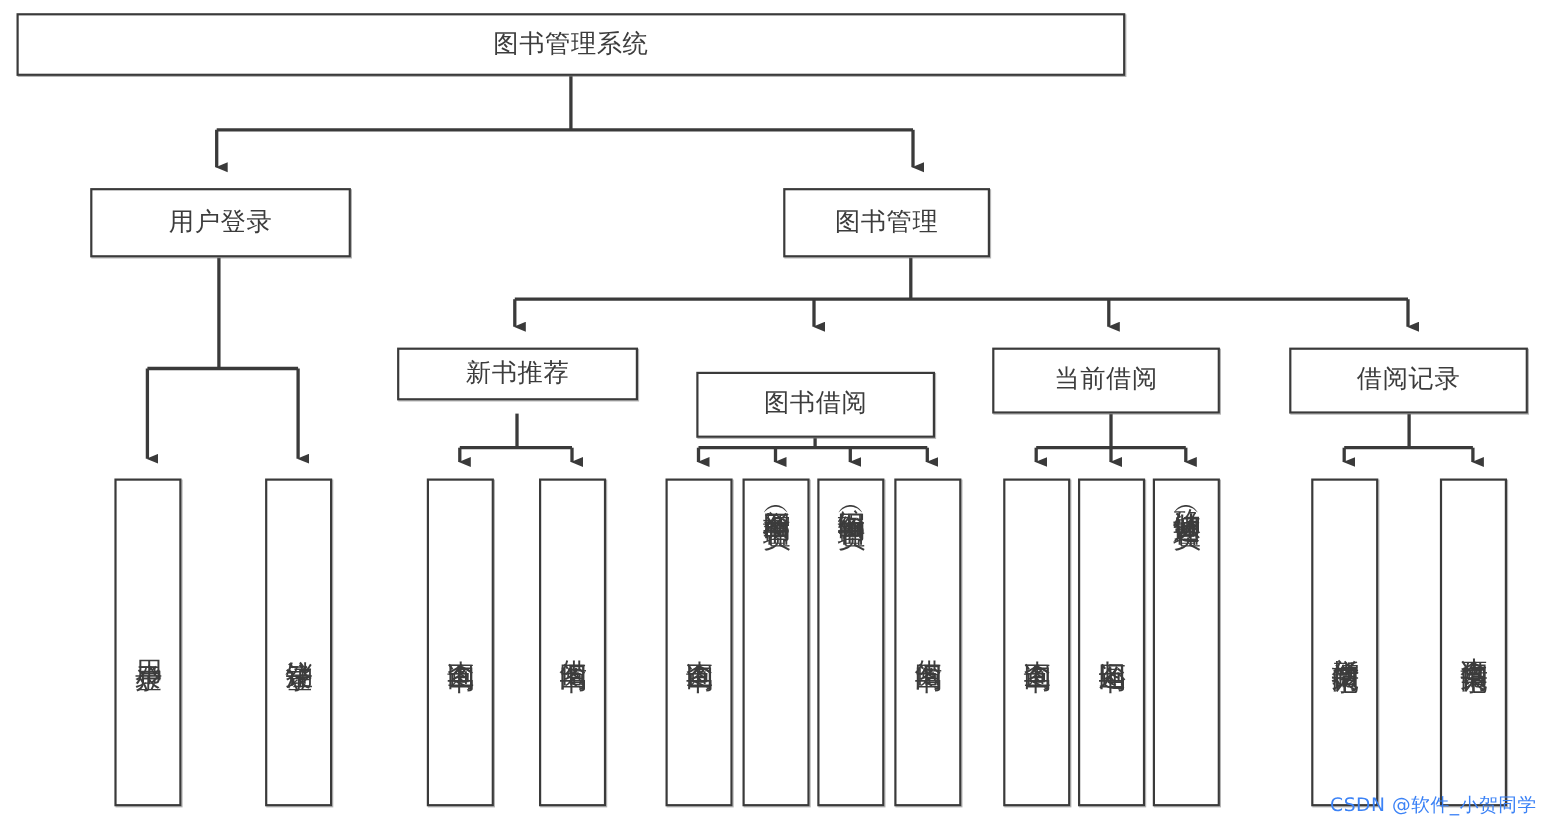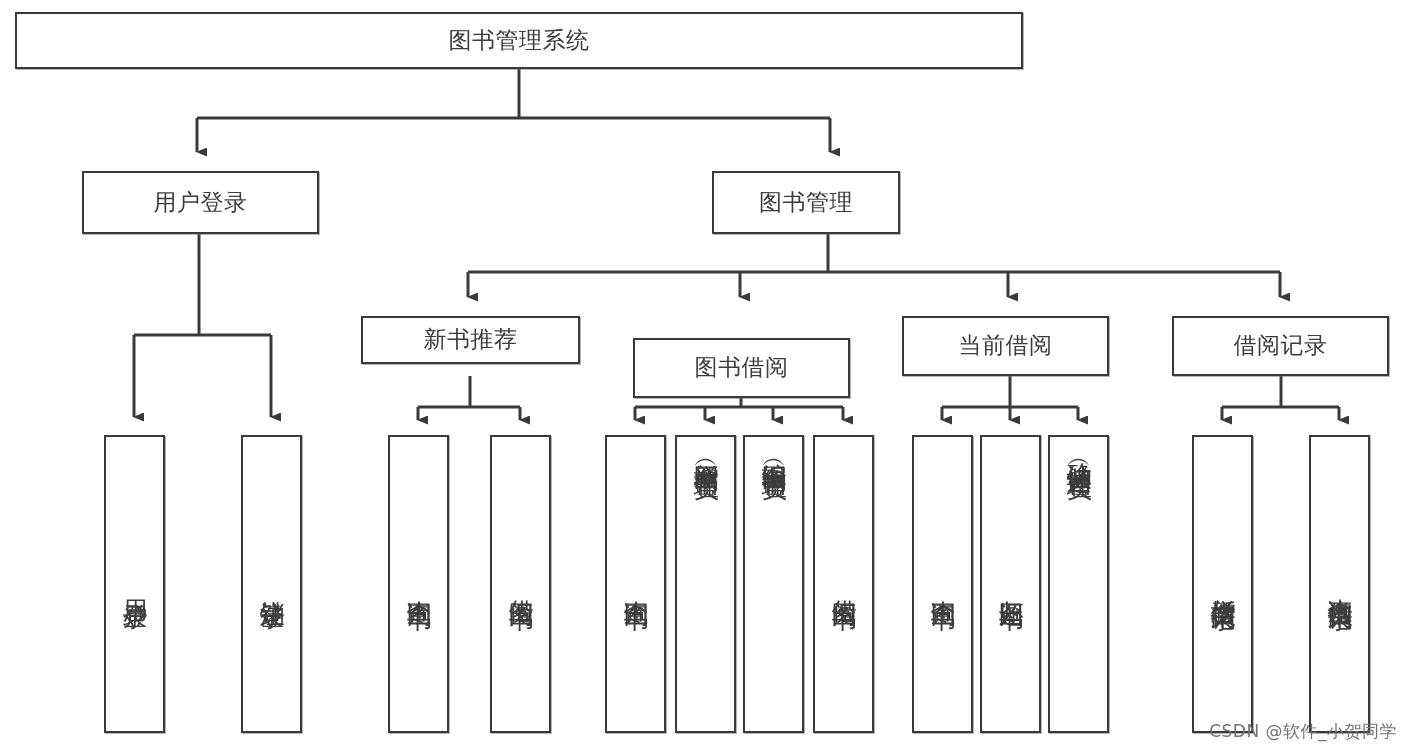--- a/index.html
+++ b/index.html
@@ -66,21 +66,21 @@
   }
   .node.vertical.centered {
     align-items: center;
     padding-top: 0;
   }
   #watermark {
     position: absolute;
     right: 8px;
     bottom: 4px;
     font-size: 17px;
-    color: #737373;
+    color: #3b82f6;
     letter-spacing: 0.5px;
     white-space: nowrap;
     pointer-events: none;
     text-align: right;
   }
 </style>
 </head>
 <body>
 
 <div id="diagram-root">

